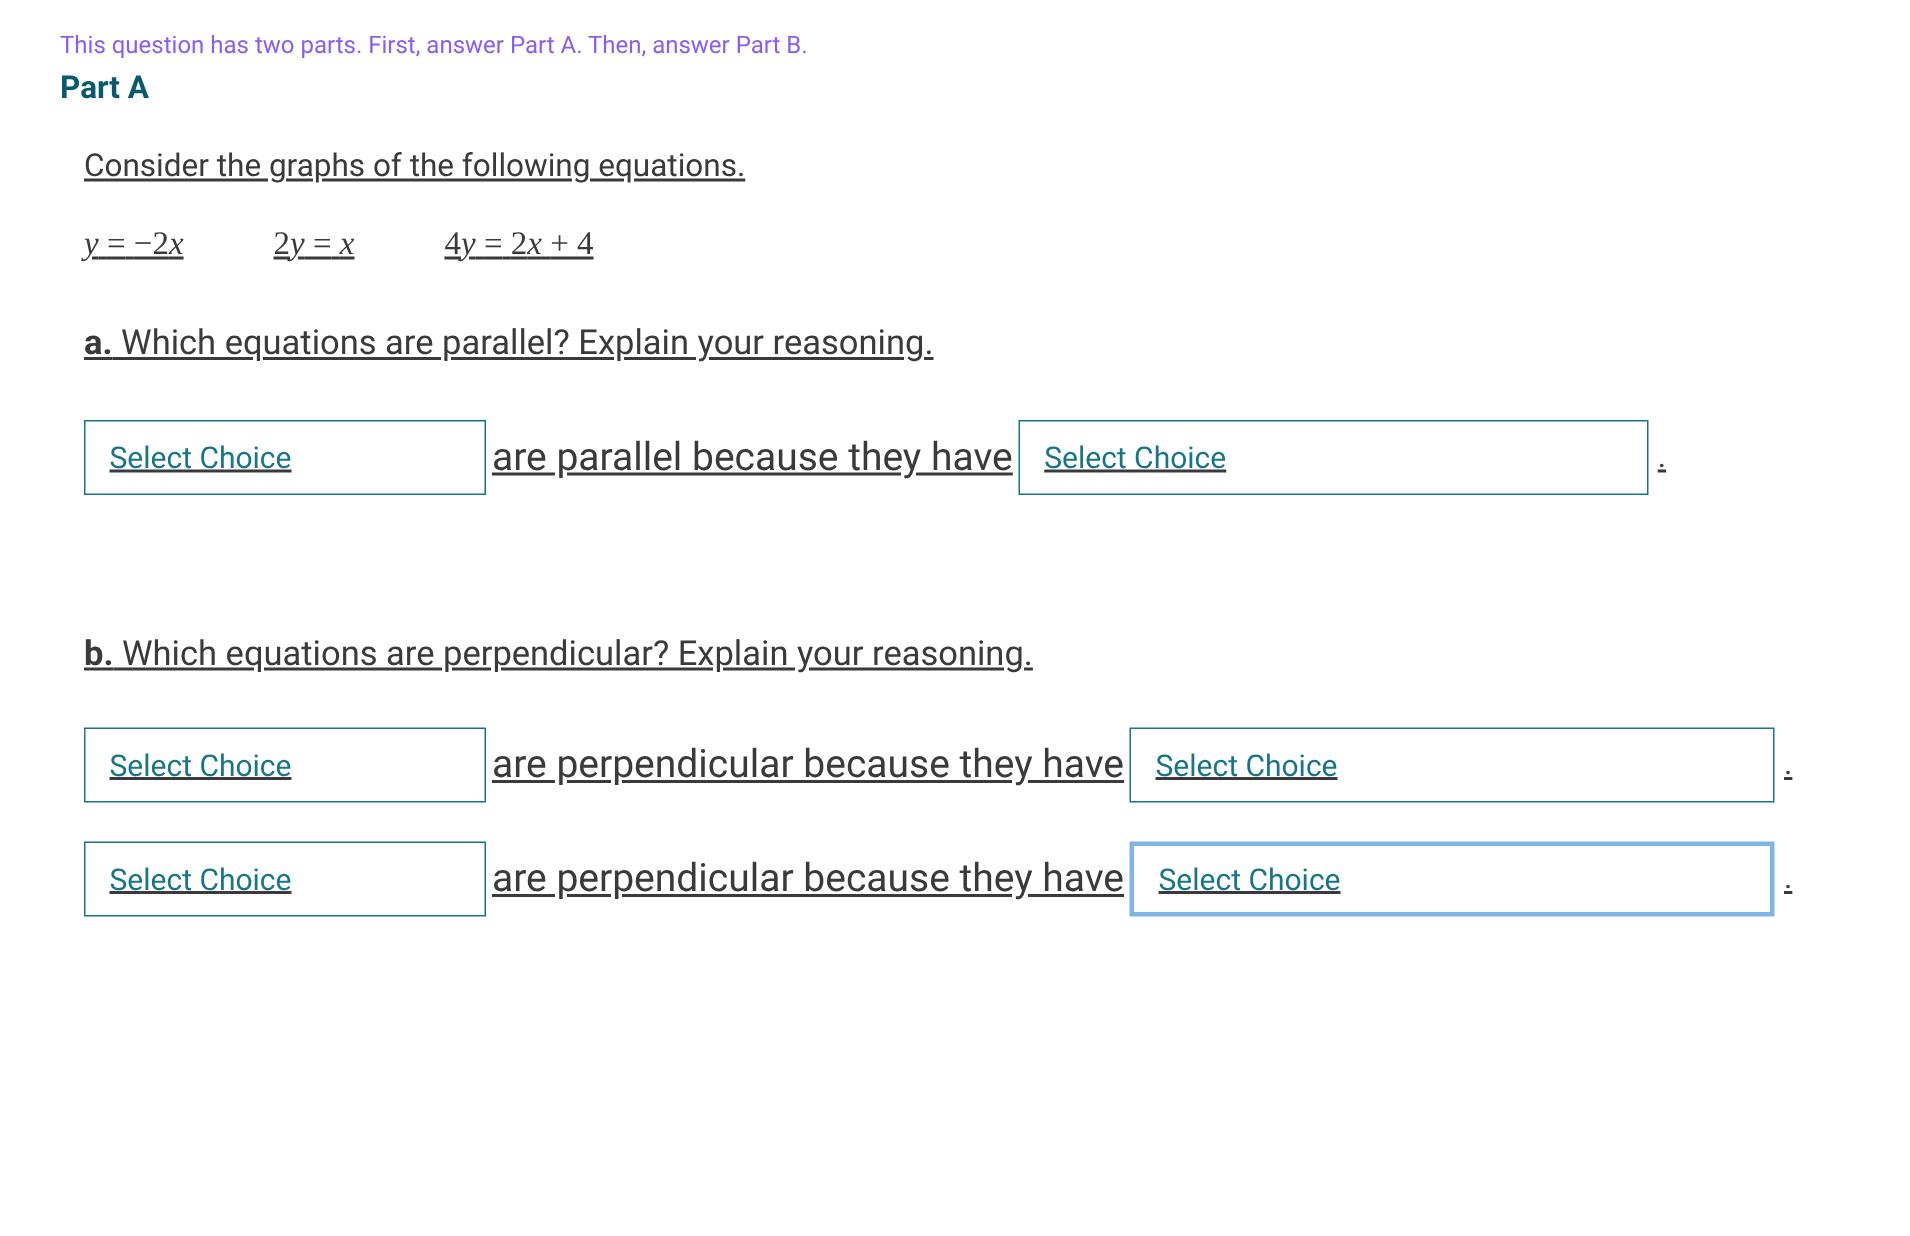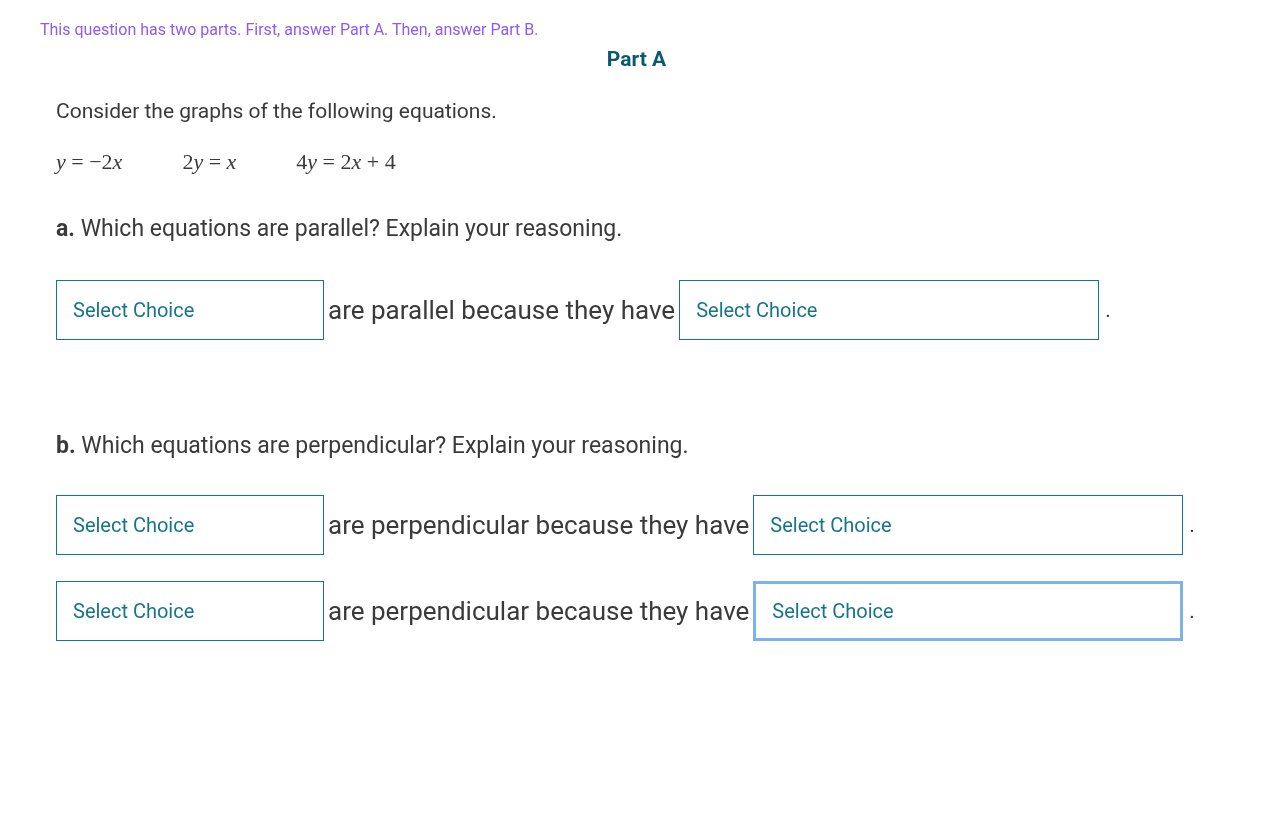--- a/index.html
+++ b/index.html
@@ -18,24 +18,24 @@
     .intro-text {
       font-size: 16px;
       color: #8b5cf6;
       margin-bottom: 8px;
     }
     .part-heading {
       font-size: 21px;
       font-weight: 700;
       color: #0a5a6e;
       margin-bottom: 28px;
-      text-align: center;
     }
     .content-indent {
       margin-left: 16px;
+      text-decoration: underline;
     }
     .instruction-text {
       font-size: 21px;
       color: #3a3a3a;
       margin-bottom: 14px;
     }
     .equations-row {
       display: flex;
       align-items: center;
       gap: 60px;
@@ -66,21 +66,21 @@
       gap: 0;
       margin-bottom: 26px;
     }
     .select-choice {
       display: inline-flex;
       align-items: center;
       border: 1.5px solid #17758a;
       color: #17758a;
       font-size: 20px;
       padding: 10px 16px;
-      height: 60px;
+      height: 50px;
       cursor: pointer;
       background: #fff;
     }
     .select-choice.small {
       width: 268px;
     }
     .select-choice.wide {
       width: 420px;
     }
     .select-choice.wide2 {

